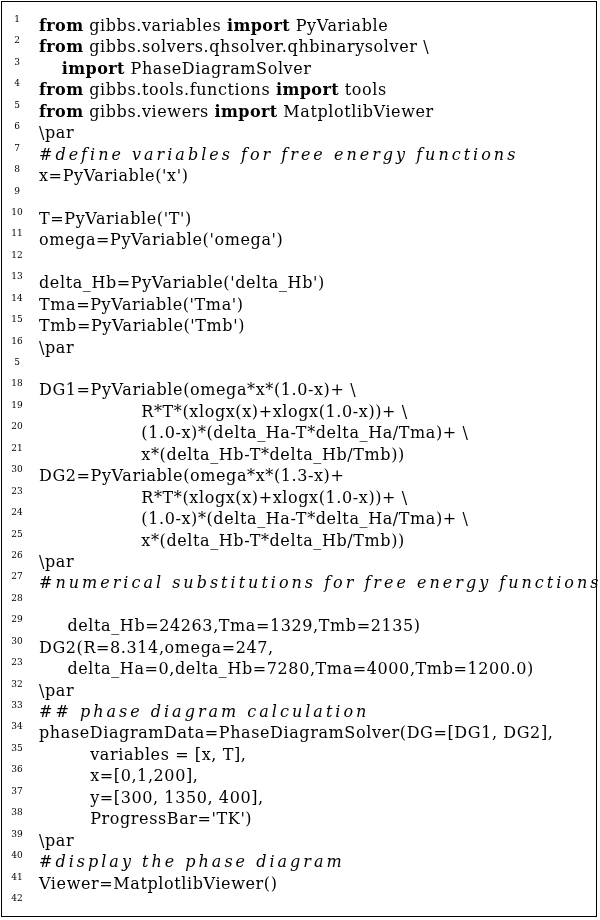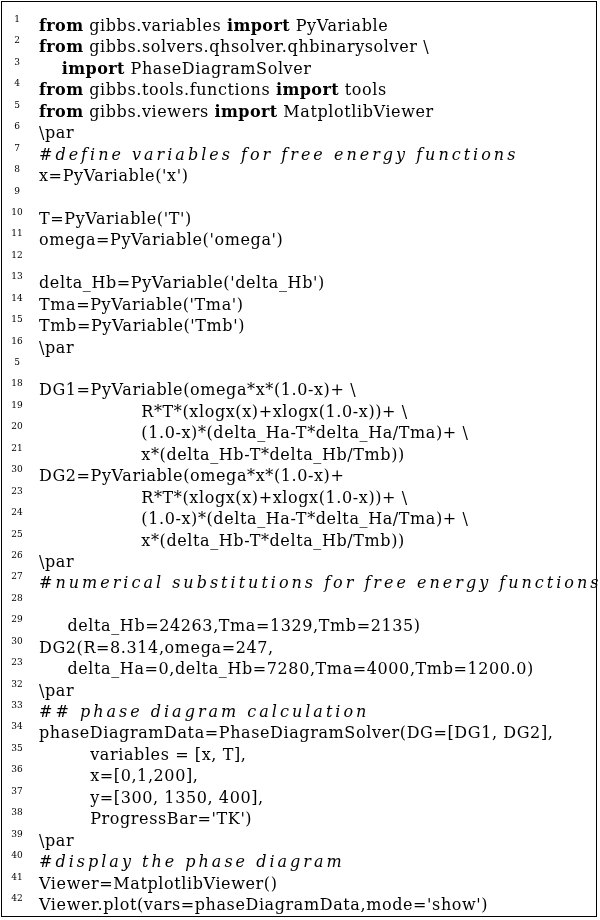--- a/index.html
+++ b/index.html
@@ -48,36 +48,36 @@
         <div class="line"><span class="ln">12</span></div>
         <div class="line"><span class="ln">13</span><span class="code"><span>delta_Hb=PyVariable('delta_Hb')</span></span></div>
         <div class="line"><span class="ln">14</span><span class="code"><span>Tma=PyVariable('Tma')</span></span></div>
         <div class="line"><span class="ln">15</span><span class="code"><span>Tmb=PyVariable('Tmb')</span></span></div>
         <div class="line"><span class="ln">16</span><span class="code"><span>\par</span></span></div>
         <div class="line"><span class="ln">5</span></div>
         <div class="line"><span class="ln">18</span><span class="code"><span>DG1=PyVariable(omega*x*(1.0-x)+ \</span></span></div>
         <div class="line"><span class="ln">19</span><span class="code"><span>                  R*T*(xlogx(x)+xlogx(1.0-x))+ \</span></span></div>
         <div class="line"><span class="ln">20</span><span class="code"><span>                  (1.0-x)*(delta_Ha-T*delta_Ha/Tma)+ \</span></span></div>
         <div class="line"><span class="ln">21</span><span class="code"><span>                  x*(delta_Hb-T*delta_Hb/Tmb))</span></span></div>
-        <div class="line"><span class="ln">30</span><span class="code"><span>DG2=PyVariable(omega*x*(1.0-x)+</span></span></div>
+        <div class="line"><span class="ln">30</span><span class="code"><span>DG2=PyVariable(omega*x*(1.3-x)+</span></span></div>
         <div class="line"><span class="ln">23</span><span class="code"><span>                  R*T*(xlogx(x)+xlogx(1.0-x))+ \</span></span></div>
         <div class="line"><span class="ln">24</span><span class="code"><span>                  (1.0-x)*(delta_Ha-T*delta_Ha/Tma)+ \</span></span></div>
         <div class="line"><span class="ln">25</span><span class="code"><span>                  x*(delta_Hb-T*delta_Hb/Tmb))</span></span></div>
         <div class="line"><span class="ln">26</span><span class="code"><span>\par</span></span></div>
         <div class="line"><span class="ln">27</span><span class="code"><span class="cm">#numerical substitutions for free energy functions</span></span></div>
         <div class="line"><span class="ln">28</span></div>
         <div class="line"><span class="ln">29</span><span class="code"><span>     delta_Hb=24263,Tma=1329,Tmb=2135)</span></span></div>
         <div class="line"><span class="ln">30</span><span class="code"><span>DG2(R=8.314,omega=247,</span></span></div>
         <div class="line"><span class="ln">23</span><span class="code"><span>     delta_Ha=0,delta_Hb=7280,Tma=4000,Tmb=1200.0)</span></span></div>
         <div class="line"><span class="ln">32</span><span class="code"><span>\par</span></span></div>
         <div class="line"><span class="ln">33</span><span class="code"><span class="cm">## phase diagram calculation</span></span></div>
         <div class="line"><span class="ln">34</span><span class="code"><span>phaseDiagramData=PhaseDiagramSolver(DG=[DG1, DG2],</span></span></div>
         <div class="line"><span class="ln">35</span><span class="code"><span>         variables = [x, T],</span></span></div>
         <div class="line"><span class="ln">36</span><span class="code"><span>         x=[0,1,200],</span></span></div>
         <div class="line"><span class="ln">37</span><span class="code"><span>         y=[300, 1350, 400],</span></span></div>
         <div class="line"><span class="ln">38</span><span class="code"><span>         ProgressBar='TK')</span></span></div>
         <div class="line"><span class="ln">39</span><span class="code"><span>\par</span></span></div>
         <div class="line"><span class="ln">40</span><span class="code"><span class="cm">#display the phase diagram</span></span></div>
         <div class="line"><span class="ln">41</span><span class="code"><span>Viewer=MatplotlibViewer()</span></span></div>
-        <div class="line"><span class="ln">42</span><span class="code"><span>Viewer.plot(vars=phaseDiagramData,mode='show')</span></span></div>
+        <div class="line"><span class="ln">42</span></div>
       </div>
   </div>
 </div>
 
 </body></html>

